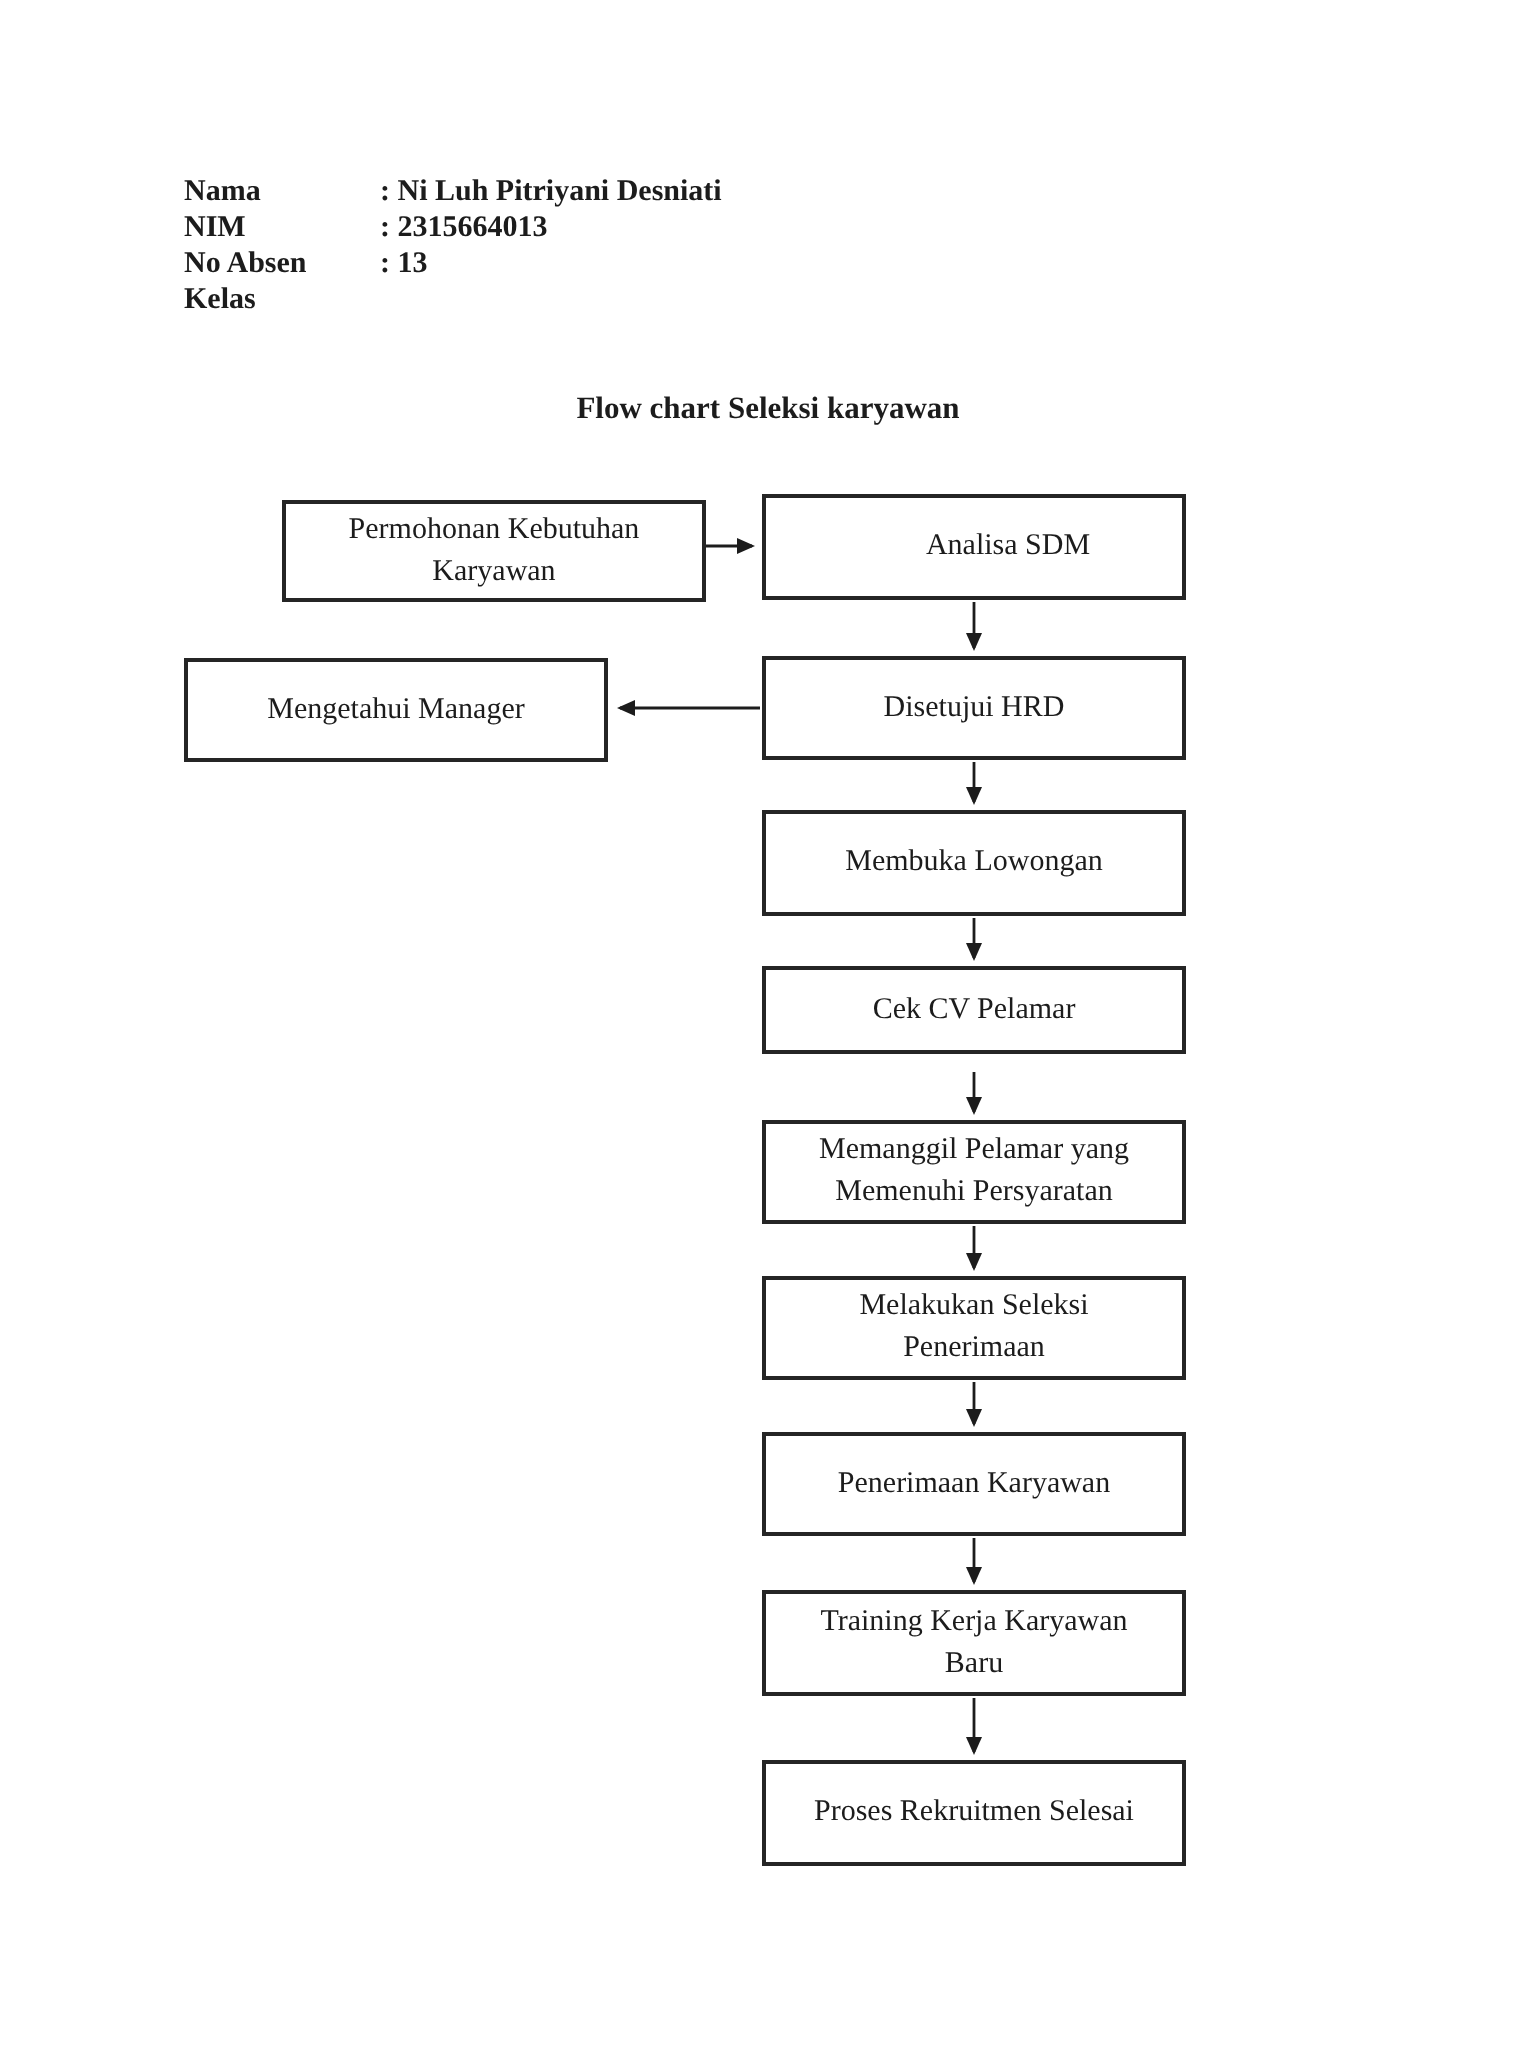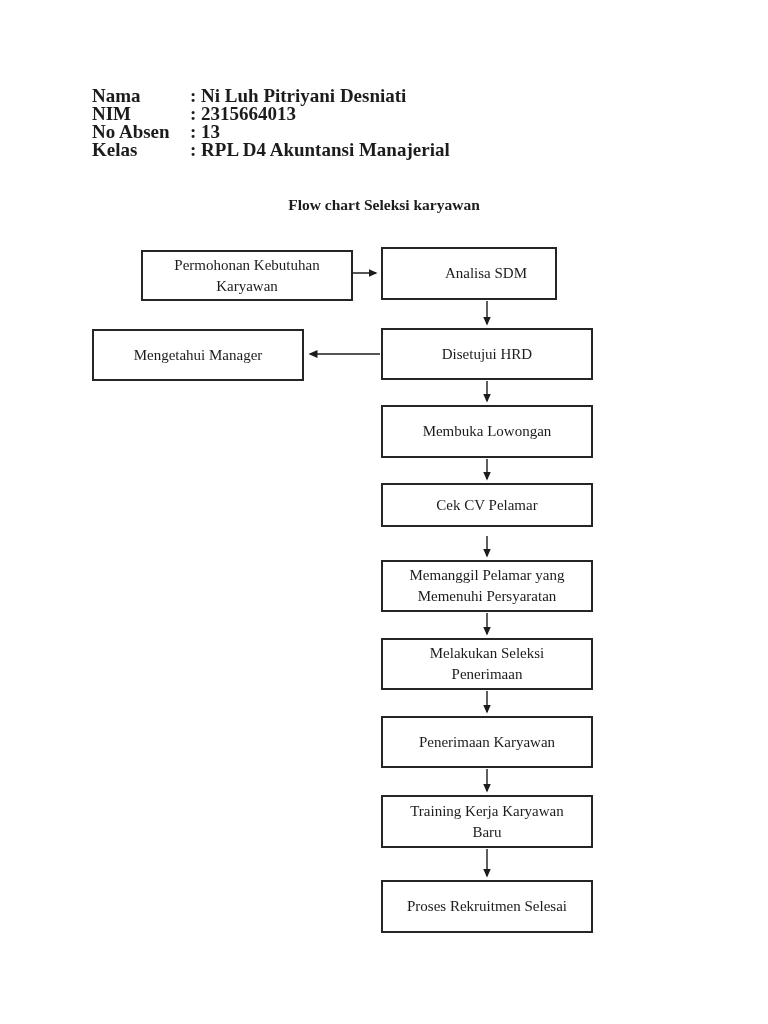--- a/index.html
+++ b/index.html
@@ -15,21 +15,21 @@
     overflow: hidden;
     font-family: "Liberation Serif", "DejaVu Serif", serif;
     color: #1c1c1c;
   }
 
   
   .header-block {
     position: absolute;
     left: 92px;
     top: 87px;
-    font-size: 19px;
+    font-size: 15px;
     font-weight: bold;
     line-height: 18px;
   }
   .header-row { display: flex; }
   .header-label { width: 98px; }
   .header-value { white-space: pre; }
 
   
   .doc-title {
     position: absolute;
@@ -49,21 +49,21 @@
     background: #ffffff;
     display: flex;
     align-items: center;
     justify-content: center;
     text-align: center;
     font-size: 15px;
     line-height: 21px;
   }
   .b1  { left: 93px;  top: 250px; width: 212px; height: 51px; margin-left: 48px; }
   .b1 span { max-width: 172px; }
-  .b2  { left: 381px; top: 247px; width: 176px; height: 53px; padding-left: 34px; }
+  .b2  { left: 381px; top: 247px; width: 212px; height: 53px; padding-left: 34px; }
   .b3  { left: 92px;  top: 329px; width: 212px; height: 52px; justify-content: center; }
   .b4  { left: 381px; top: 328px; width: 212px; height: 52px; }
   .b5  { left: 381px; top: 405px; width: 212px; height: 53px; }
   .b6  { left: 381px; top: 483px; width: 212px; height: 44px; }
   .b7  { left: 381px; top: 560px; width: 212px; height: 52px; }
   .b7 span { max-width: 182px; }
   .b8  { left: 381px; top: 638px; width: 212px; height: 52px; }
   .b8 span { max-width: 152px; }
   .b9  { left: 381px; top: 716px; width: 212px; height: 52px; }
   .b10 { left: 381px; top: 795px; width: 212px; height: 53px; }
@@ -91,21 +91,20 @@
     <div class="header-row">
       <div class="header-label">NIM</div>
       <div class="header-value">: 2315664013</div>
     </div>
     <div class="header-row">
       <div class="header-label">No Absen</div>
       <div class="header-value">: 13</div>
     </div>
     <div class="header-row">
       <div class="header-label">Kelas</div>
-      <div class="header-value">: RPL D4 Akuntansi Manajerial</div>
     </div>
   </div>
 
   <div class="doc-title">Flow chart Seleksi karyawan</div>
 
   <svg class="arrow-layer" viewBox="0 0 768 1024" xmlns="http://www.w3.org/2000/svg">
     <defs>
       <marker id="ah" markerWidth="10" markerHeight="9" refX="7.5" refY="4" orient="auto" markerUnits="userSpaceOnUse">
         <path d="M0,0 L9,4 L0,8 Z" fill="#1c1c1c"></path>
       </marker>

